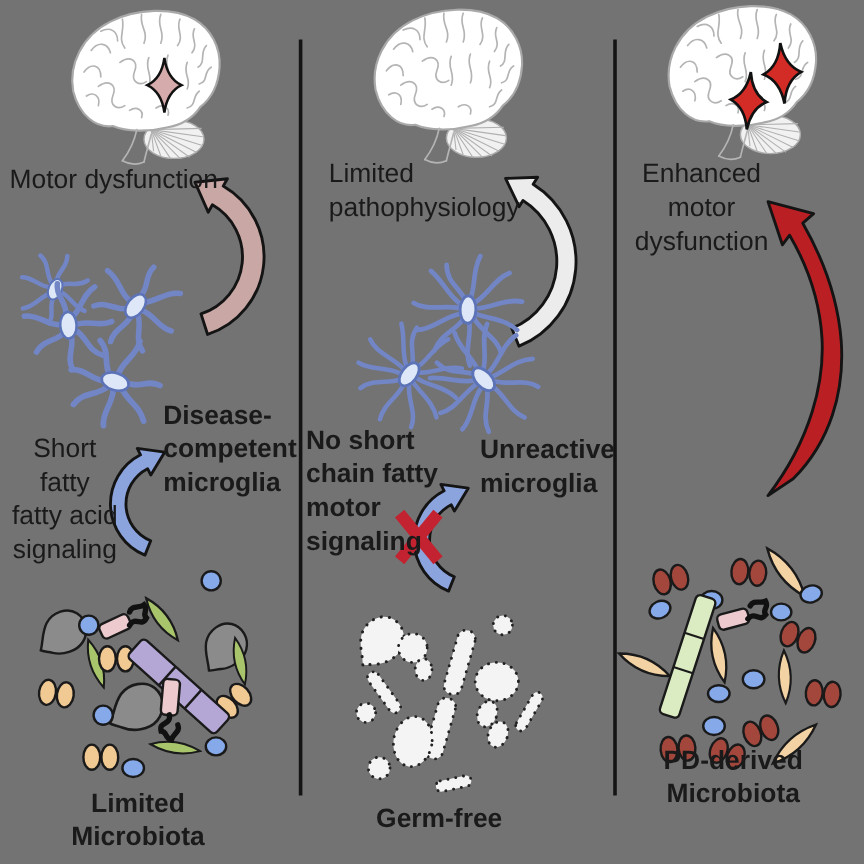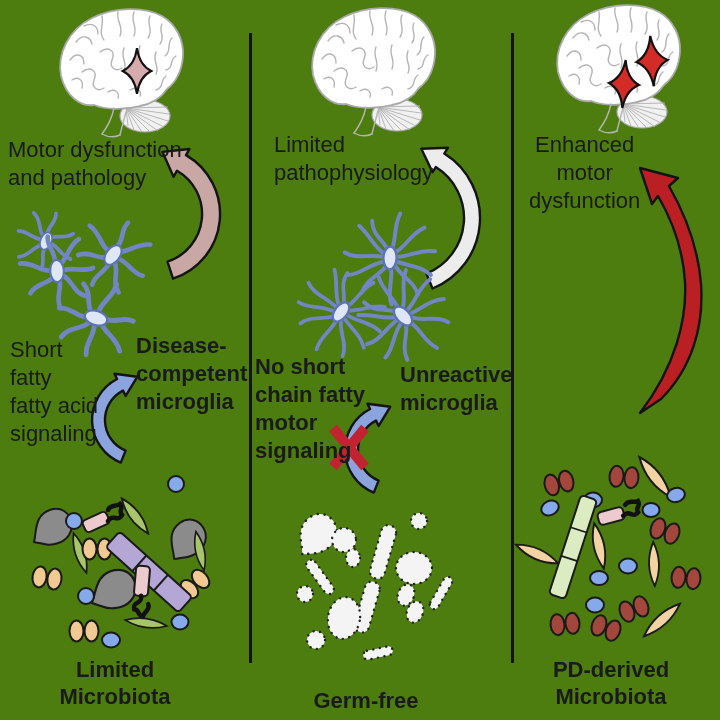--- a/index.html
+++ b/index.html
@@ -1,16 +1,16 @@
 <!DOCTYPE html>
 <html><head>
 <meta charset="utf-8">
 <style>
   html,body{margin:0;padding:0;background:#ffffff;}
-  .canvas{position:relative;width:720px;height:720px;background:#4d7c0f;overflow:hidden;
+  .canvas{position:relative;width:720px;height:720px;background:#737373;overflow:hidden;
           font-family:"Liberation Sans",sans-serif;}
   .gfx{position:absolute;left:0;top:0;}
   .txt{position:absolute;color:#1a1a1a;font-size:22px;line-height:28px;white-space:nowrap;z-index:5;}
   .bold{font-weight:bold;}
   .center{text-align:center;line-height:27px;}
   
   .mg-branch{fill:none;stroke:#7285c5;stroke-linecap:round;}
   .mgA .mg-branch{stroke-width:4.4;}
   .mgR .mg-branch{stroke-width:3.3;}
   .mg-body{fill:#dde7f7;stroke:#5c73b8;stroke-width:2;}
@@ -245,28 +245,27 @@
     </g>
     <g>
       <rect class="mb" x="-13" y="-6.5" width="26" height="13" rx="4" fill="#eccacd" transform="translate(611,516) rotate(-15)"></rect>
       <use href="#squiggle" class="squig" transform="translate(631,512) rotate(10)"></use>
     </g>
   </g>
 </svg>
 
 <div class="txt" style="left:8px;top:136px;">
   <div>Motor dysfunction</div>
-  <div>and pathology</div>
 </div>
 <div class="txt bold" style="left:136px;top:296px;margin-top:36px;">
   <div>Disease-</div>
   <div>competent</div>
   <div>microglia</div>
 </div>
-<div class="txt" style="left:10px;top:336px;">
+<div class="txt" style="left:10px;top:360px;text-align:center;">
   <div>Short</div>
   <div>fatty</div>
   <div>fatty acid</div>
   <div>signaling</div>
 </div>
 <div class="txt bold center" style="left:35px;top:656px;width:160px;">
   <div>Limited</div>
   <div>Microbiota</div>
 </div>
 
@@ -277,27 +276,27 @@
 <div class="txt bold" style="left:400px;top:361px;">
   <div>Unreactive</div>
   <div>microglia</div>
 </div>
 <div class="txt" style="left:255px;top:353px;font-weight:bold;">
   <div>No short</div>
   <div>chain fatty</div>
   <div>motor</div>
   <div>signaling</div>
 </div>
-<div class="txt bold center" style="left:286px;top:668px;width:160px;margin-top:19px;">
+<div class="txt bold center" style="left:286px;top:668px;width:160px;">
   <div>Germ-free</div>
 </div>
 
 <div class="txt" style="left:529px;top:131px;text-align:center;">
   <div>Enhanced</div>
   <div>motor</div>
   <div>dysfunction</div>
 </div>
-<div class="txt bold center" style="left:531px;top:656px;width:160px;">
+<div class="txt bold center" style="left:531px;top:620px;width:160px;">
   <div>PD-derived</div>
   <div>Microbiota</div>
 </div>
 
 </div>
 
 </body></html>

